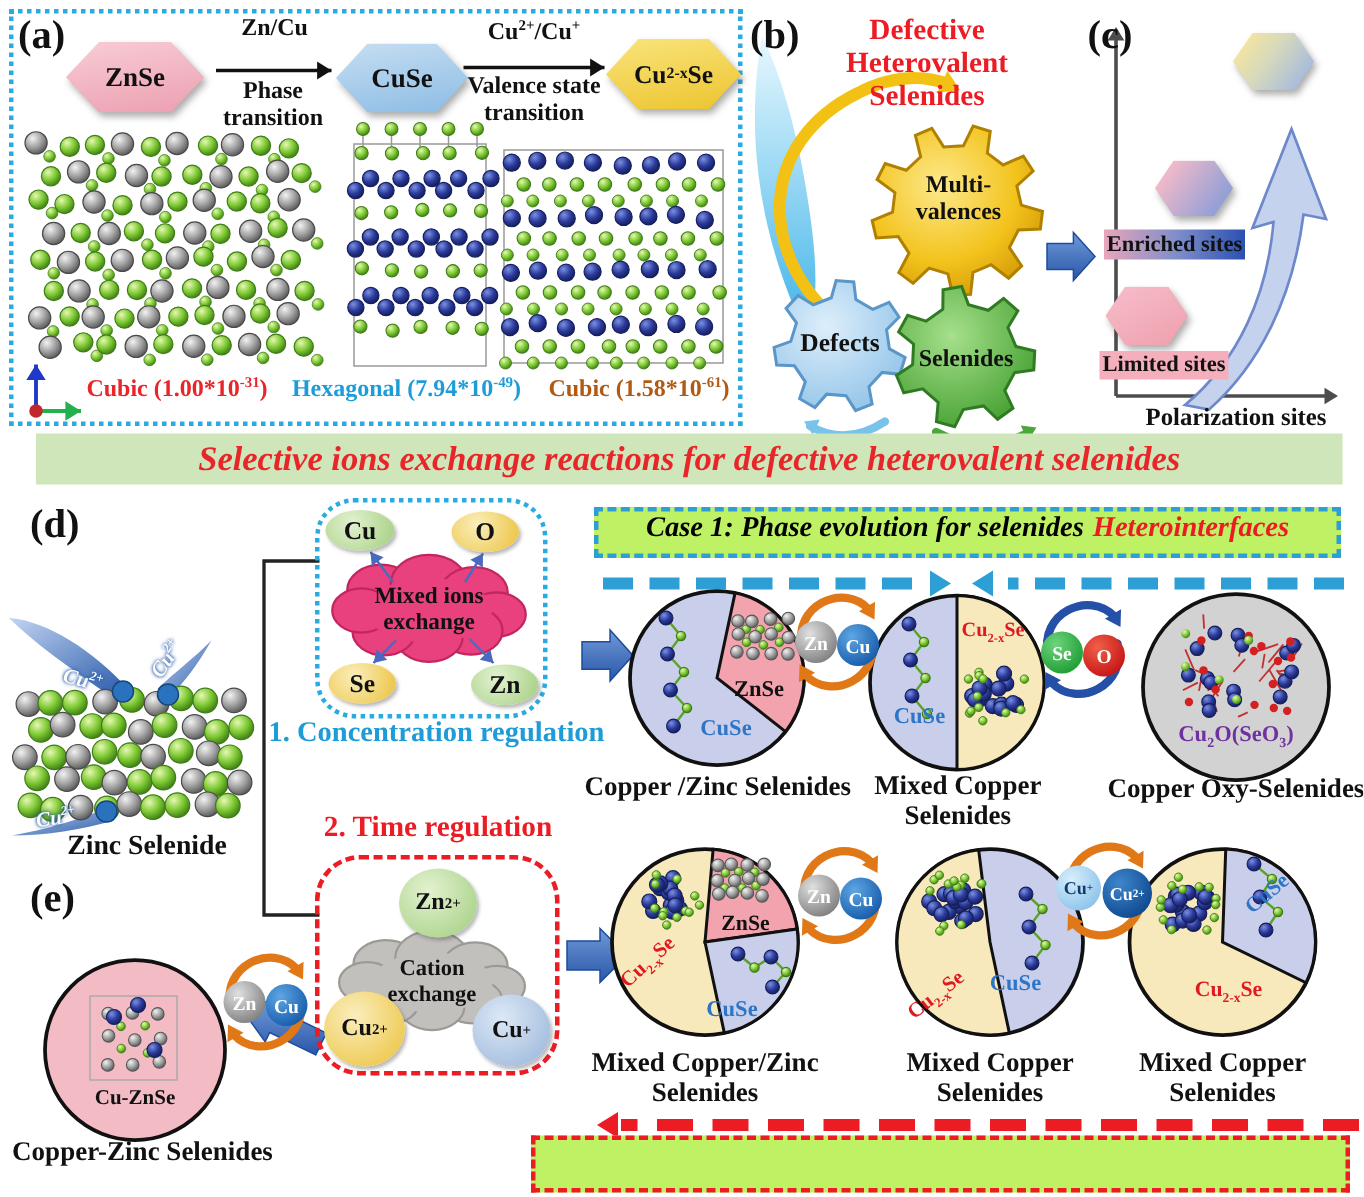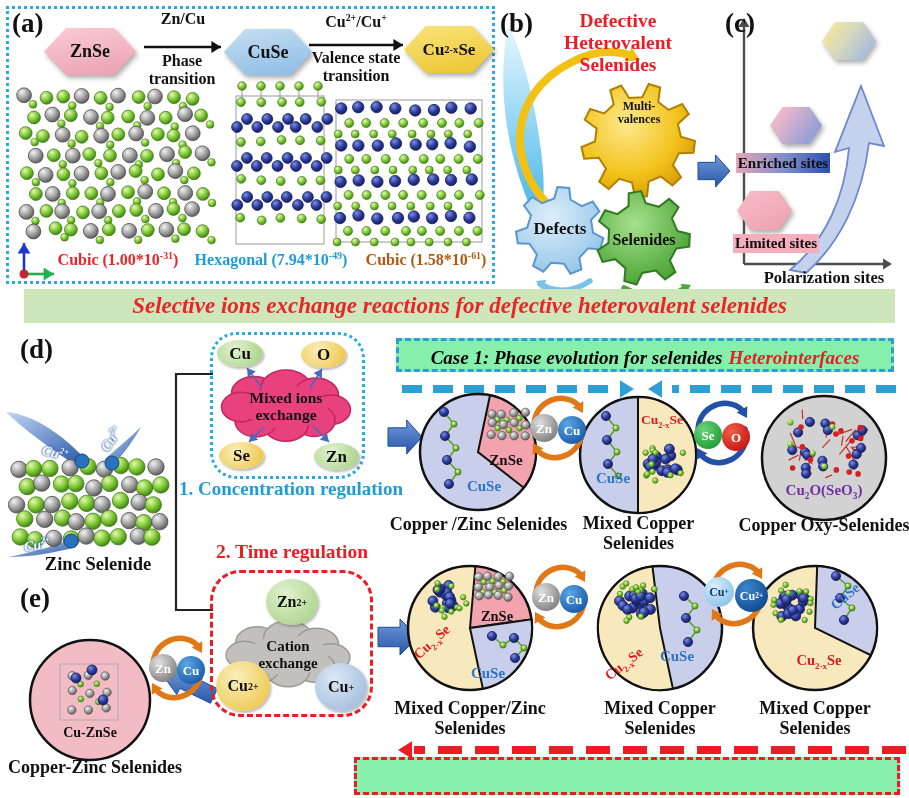--- a/index.html
+++ b/index.html
@@ -25,21 +25,21 @@
 .ion-green{background:radial-gradient(circle at 38% 32%,#e2f2d0,#aed48e 80%)}
 .ion-yellow{background:radial-gradient(circle at 38% 32%,#faeebc,#eec952 80%)}
 .ion-lblue{background:radial-gradient(circle at 38% 32%,#dce8f6,#a4bede 80%)}
 .bcirc{position:absolute;width:28px;height:28px;border-radius:50%;display:flex;align-items:center;justify-content:center;font-weight:bold;font-size:13px;color:#fff;z-index:3;line-height:1}
 .bc-gray{background:radial-gradient(circle at 35% 30%,#e0e0e0,#8a8a8a 70%,#666)}
 .bc-blue{background:radial-gradient(circle at 35% 30%,#5ea6e4,#1a5fae 75%)}
 .bc-green{background:radial-gradient(circle at 35% 30%,#6ed47c,#22a038 75%)}
 .bc-red{background:radial-gradient(circle at 35% 30%,#f06048,#c81818 75%)}
 .bc-lblue{background:radial-gradient(circle at 35% 30%,#d8eefa,#90c6ec 75%);color:#123c6e}
 .bc-dblue{background:radial-gradient(circle at 35% 30%,#3e86cc,#114c92 75%)}
-.case{position:absolute;background:#86efac;display:flex;align-items:flex-end;justify-content:center;font-style:italic;font-weight:bold;font-size:19px;z-index:2;white-space:nowrap}
+.case{position:absolute;background:#bef264;display:flex;align-items:flex-start;justify-content:center;font-style:italic;font-weight:bold;font-size:19px;z-index:2;white-space:nowrap}
 .case .r{color:#ec1c24;margin-left:6px}
 .redtxt{color:#ec1c24}
 .bluetxt{color:#1e9cd8}
 .banner{position:absolute;left:24px;top:289px;width:871px;height:34px;background:#cfe6ba;display:flex;align-items:center;justify-content:center;font-style:italic;font-weight:bold;font-size:23px;color:#e8262a;z-index:2}
 .dotbox{position:absolute;border:3px dotted #29abe2;z-index:2}
 .dashboxr{position:absolute;border:3px dashed #ec1c24;border-radius:30px;z-index:2}
 .cometlbl{position:absolute;color:#fff;font-style:italic;font-weight:bold;font-size:14px;z-index:2;text-shadow:0 0 3px #2a5caa,0 0 2px #2a5caa}
 sub,sup{font-size:0.62em}
 </style>
 </head>
@@ -808,21 +808,21 @@
   <div class="lbl ctr" style="left:130px;top:52px;width:104px;font-size:16px">Phase<br>transition</div>
   <div class="lbl ctr" style="left:300px;top:12px;width:112px;font-size:16px">Cu<sup>2+</sup>/Cu<sup>+</sup></div>
   <div class="lbl ctr" style="left:294px;top:49px;width:124px;font-size:16px">Valence state<br>transition</div>
 
   <div class="lbl ctr" style="left:42px;top:250px;width:152px;font-size:16px;color:#e8262a">Cubic (1.00*10<sup>-31</sup>)</div>
   <div class="lbl ctr" style="left:190px;top:250px;width:162px;font-size:16px;color:#1e9cd8">Hexagonal (7.94*10<sup>-49</sup>)</div>
   <div class="lbl ctr" style="left:356px;top:250px;width:140px;font-size:16px;color:#b05a14">Cubic (1.58*10<sup>-61</sup>)</div>
 
   <div class="lbl panelL" style="left:500px;top:8px">(b)</div>
   <div class="lbl ctr" style="left:526px;top:10px;width:184px;font-size:19.5px;color:#ec1c24">Defective<br>Heterovalent Selenides</div>
-  <div class="lbl ctr" style="left:596px;top:100px;width:86px;font-size:12px">Multi-<br>valences</div>
+  <div class="lbl ctr" style="left:596px;top:115px;width:86px;font-size:16px">Multi-<br>valences</div>
   <div class="lbl ctr" style="left:518px;top:219px;width:84px;font-size:17px">Defects</div>
   <div class="lbl ctr" style="left:602px;top:231px;width:84px;font-size:16px">Selenides</div>
 
   <div class="lbl panelL" style="left:725px;top:8px">(c)</div>
   <div class="hexw" style="left:822px;top:22px;width:54px;height:38px">
       <div class="hex hx-c1"></div>
     </div>
   <div class="hexw" style="left:770px;top:107px;width:52px;height:37px">
       <div class="hex hx-c2"></div>
     </div>

